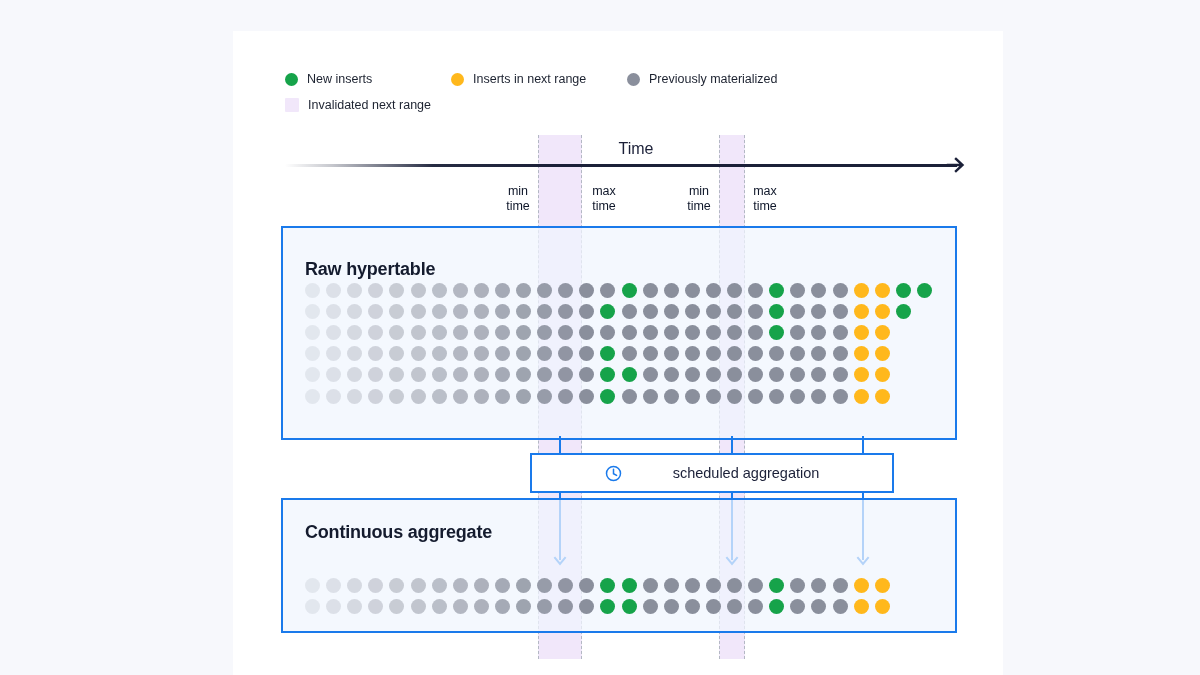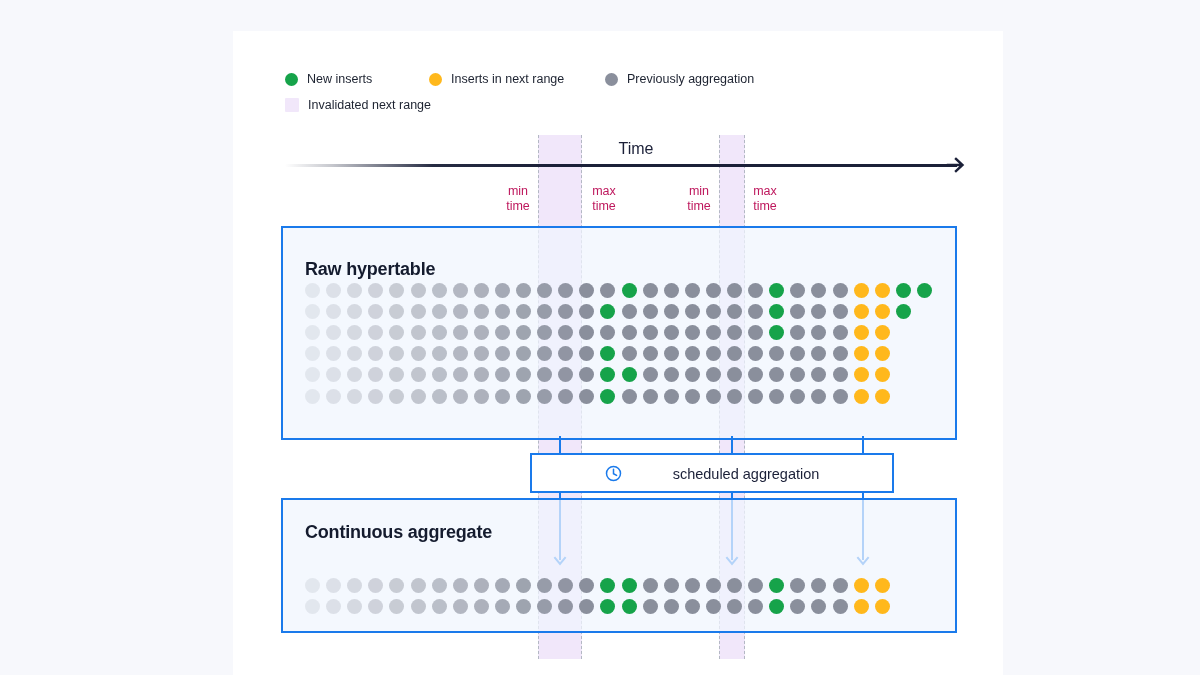--- a/index.html
+++ b/index.html
@@ -33,21 +33,21 @@
     background:linear-gradient(to right,rgba(26,32,56,0) 0%,rgba(26,32,56,0.25) 7%,rgba(26,32,56,0.95) 22%,#1b2038 40%,#1b2038 100%);
   }
   .axis-head{position:absolute;left:713px;top:124px;width:20px;height:20px;}
   .axis-title{
     position:absolute;left:0;right:0;top:109px;text-align:center;
     font-size:16px;color:#1b2038;
   }
   .axis-title span{position:relative;left:18px;}
 
   .tick-label{
-    position:absolute;top:153px;font-size:12.5px;color:#be185d;
+    position:absolute;top:153px;font-size:12.5px;color:#0f172a;
     line-height:15px;text-align:center;width:60px;
   }
 
   
   .band{
     position:absolute;top:0;background:#f1e7fa;
     border-left:1.5px dashed #b3b8c4;border-right:1.5px dashed #b3b8c4;
   }
 
   
@@ -61,45 +61,45 @@
 
   
   .grid{position:absolute;}
   .dot{position:absolute;width:15px;height:15px;border-radius:50%;}
 
   
   .sched-box{
     position:absolute;background:#ffffff;border:2px solid #1a7aeb;
     display:flex;align-items:center;justify-content:center;
   }
-  .sched-inner{display:flex;align-items:flex-end;gap:40px;}
+  .sched-inner{display:flex;align-items:center;gap:40px;}
   .sched-label{font-size:14.5px;color:#1b2038;margin-left:11px;}
 
   .flow{position:absolute;background:#1a7aeb;width:2px;}
   .arrowhead{position:absolute;width:16px;height:16px;}
 </style>
 </head>
 <body>
 
 <div id="stage">
   <div class="card">
 
     <div class="legend">
       <div class="legend-row">
-        <div class="legend-item" style="width:144px">
+        <div class="legend-item" style="width:166px">
           <span class="legend-dot" style="background:#16a34a"></span>
           <span class="legend-label">New inserts</span>
         </div>
         <div class="legend-item" style="width:176px">
           <span class="legend-dot" style="background:#ffb81c"></span>
           <span class="legend-label">Inserts in next range</span>
         </div>
         <div class="legend-item">
           <span class="legend-dot" style="background:#8a8f9c"></span>
-          <span class="legend-label">Previously aggregation</span>
+          <span class="legend-label">Previously materialized</span>
         </div>
       </div>
       <div class="legend-row" style="margin-top:2px">
         <div class="legend-item">
           <span class="legend-swatch" style="background:#f1e7fa"></span>
           <span class="legend-label">Invalidated next range</span>
         </div>
       </div>
     </div>
 

